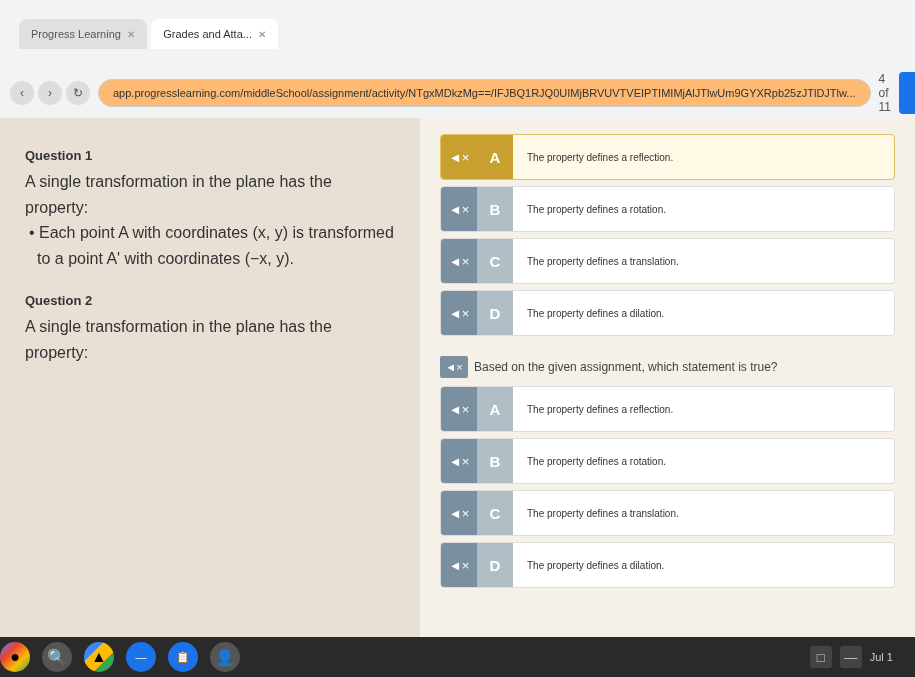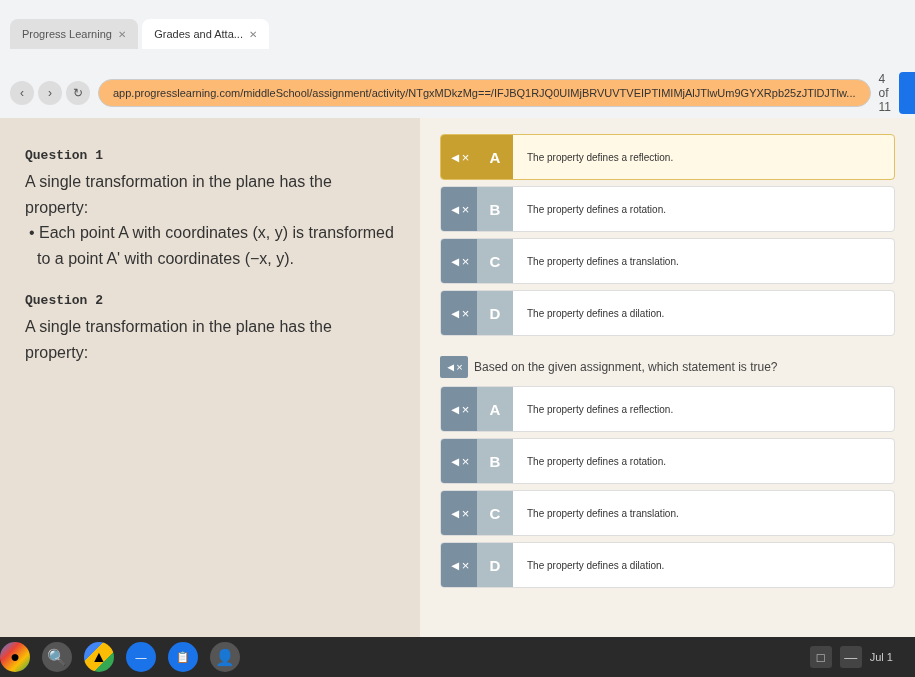--- a/index.html
+++ b/index.html
@@ -11,21 +11,21 @@
       overflow: hidden;
       position: relative;
     }
 
     
     .browser-chrome {
       background: #f1f3f4;
       height: 68px;
       display: flex;
       align-items: center;
-      padding: 0 10px;
+      padding: 0 19px;
       gap: 8px;
     }
     .tab-bar {
       display: flex;
       align-items: center;
       gap: 4px;
       flex: 1;
     }
     .tab {
       background: #e0e0e0;
@@ -119,21 +119,20 @@
       background: #e8e0d5;
     }
     .question-block {
       margin-bottom: 22px;
     }
     .question-title {
       font-size: 13px;
       font-weight: 700;
       color: #333;
       margin-bottom: 6px;
-      font-family: Liberation Mono, monospace;
     }
     .question-text {
       font-size: 16px;
       color: #333;
       line-height: 1.6;
     }
     .question-text .bullet {
       display: block;
       padding-left: 12px;
       text-indent: -8px;

